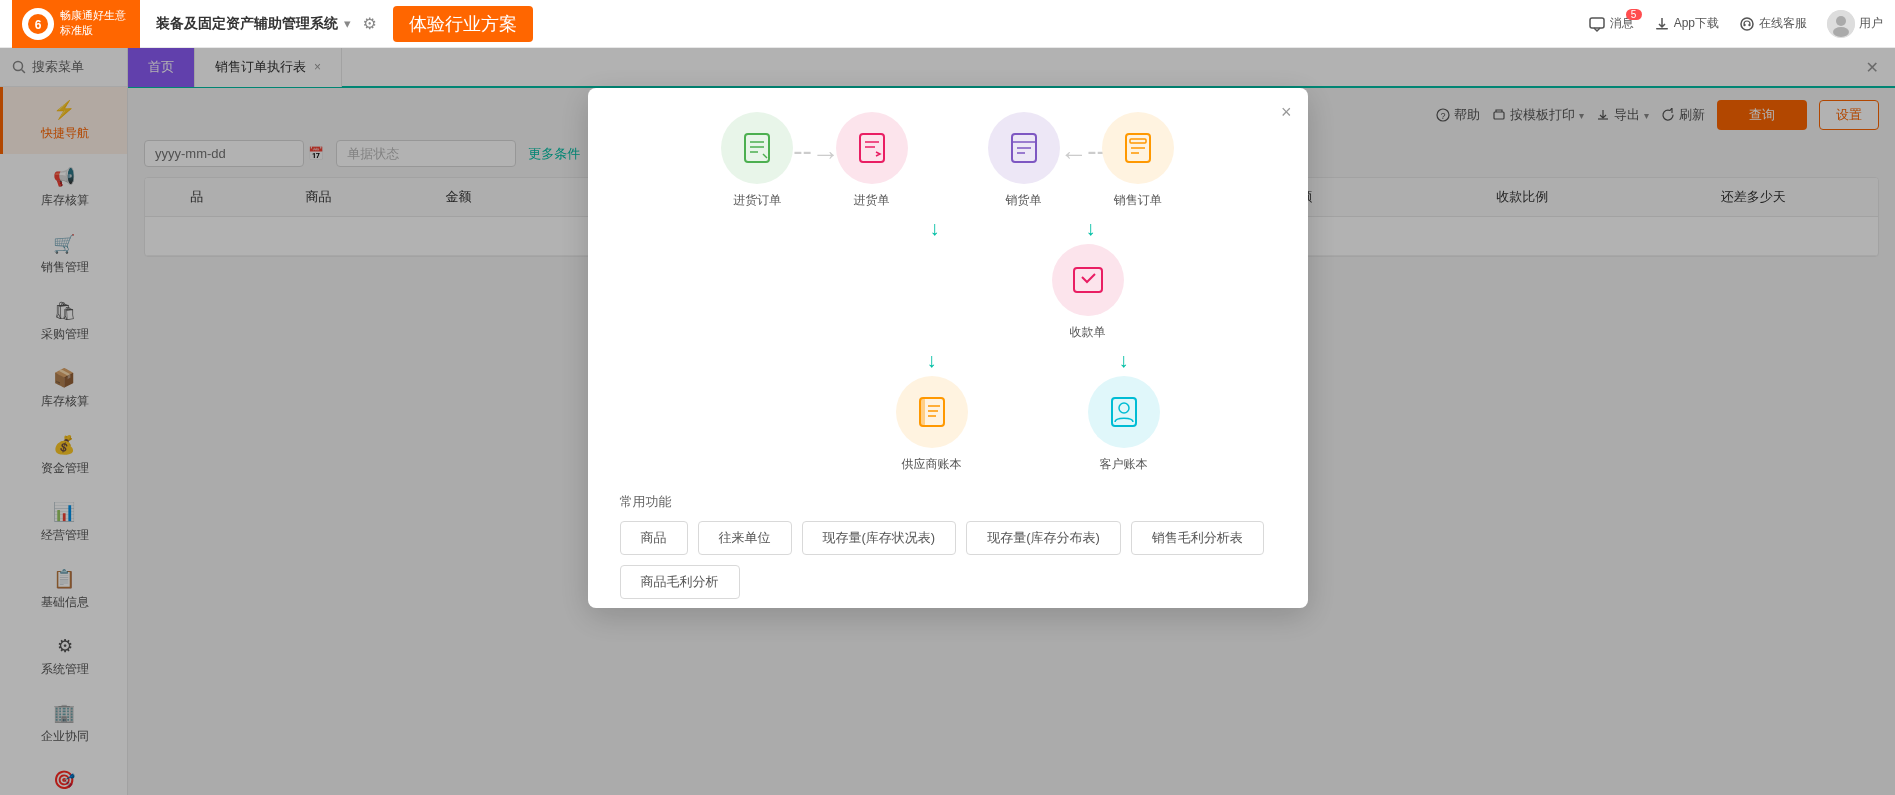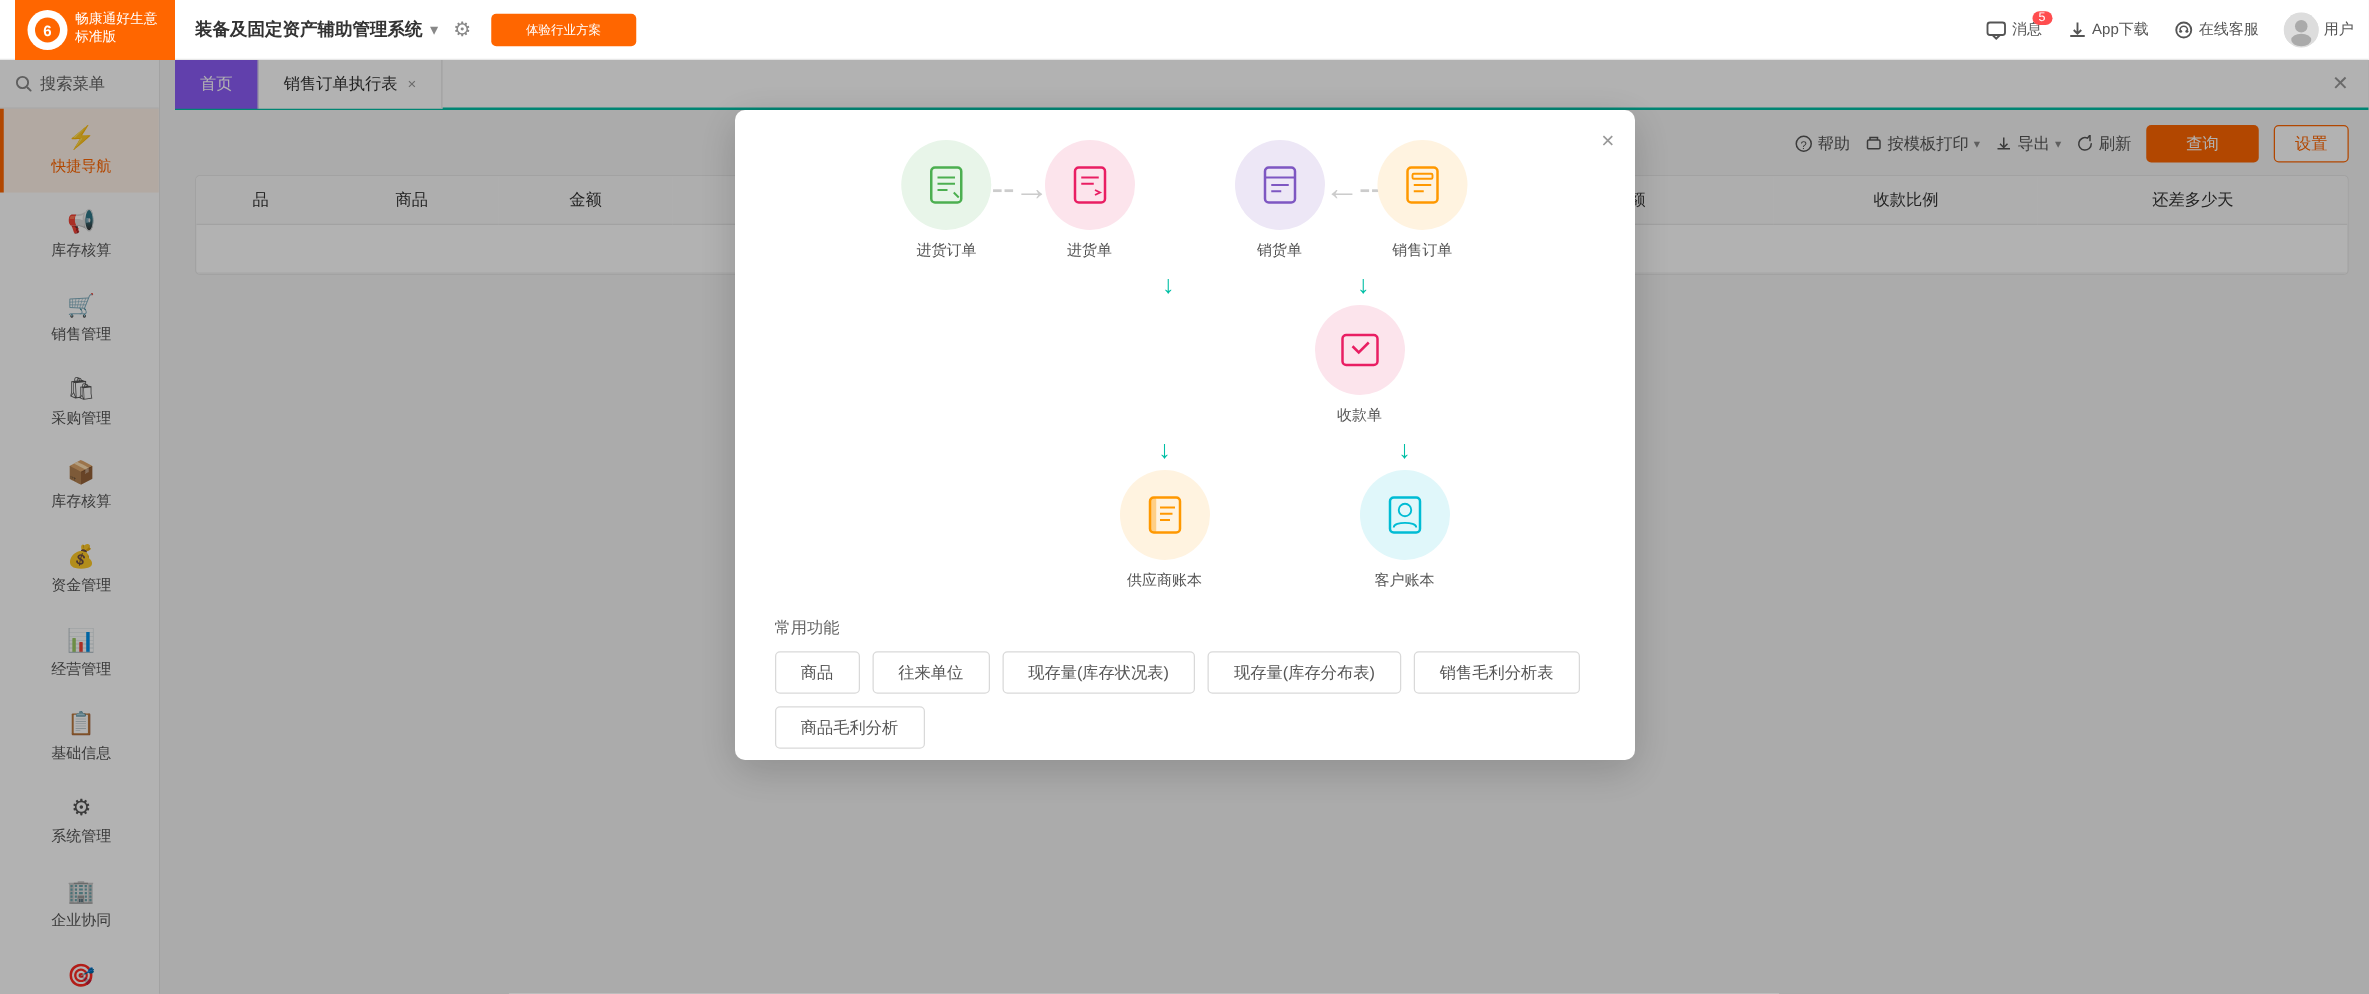--- a/index.html
+++ b/index.html
@@ -7,27 +7,27 @@
 
     
     .topbar {
       display: flex; align-items: center; height: 48px;
       background: #fff; border-bottom: 1px solid #e8e8e8;
       padding: 0 12px; position: relative;
     }
     .logo-area { display: flex; align-items: center; width: 128px; background: #ff6600; height: 48px; padding: 0 10px; }
     .logo-icon { width: 32px; height: 32px; background: #fff; border-radius: 50%; display: flex; align-items: center; justify-content: center; margin-right: 6px; }
     .logo-text { color: #fff; font-size: 11px; line-height: 1.3; font-family: Liberation Mono, monospace; }
-    .trial-btn { background: #ff6600; color: #fff; border: none; border-radius: 4px; padding: 6px 28px; cursor: pointer; font-size: 10px; }
+    .trial-btn { background: #ff6600; color: #fff; border: none; border-radius: 4px; padding: 6px 16px; cursor: pointer; font-size: 18px; }
     .topbar-icon-item { display: flex; align-items: center; gap: 4px; color: #555; font-size: 12px; cursor: pointer; position: relative; }
     .badge { background: #ff4d4f; color: #fff; border-radius: 10px; font-size: 10px; padding: 0 4px; min-width: 16px; text-align: center; position: absolute; top: -6px; right: -8px; }
     .user-avatar { width: 28px; height: 28px; border-radius: 50%; background: #ddd; display: flex; align-items: center; justify-content: center; overflow: hidden; }
 
     
-    .layout { display: flex; height: calc(795px - 48px); gap: 12px; }
+    .layout { display: flex; height: calc(795px - 48px); }
 
     
     .sidebar { width: 128px; background: #fff; border-right: 1px solid #e8e8e8; display: flex; flex-direction: column; overflow-y: auto; }
     .sidebar-search { display: flex; align-items: center; padding: 10px 12px; border-bottom: 1px solid #f0f0f0; cursor: pointer; color: #666; font-size: 13px; gap: 6px; }
     .sidebar-item { display: flex; flex-direction: column; align-items: center; padding: 12px 8px; cursor: pointer; color: #555; font-size: 12px; border-left: 3px solid transparent; gap: 4px; }
     .sidebar-item.active { background: #fff2e8; border-left: 3px solid #ff6600; color: #ff6600; }
     .sidebar-item-icon { font-size: 18px; }
 
     
     .content { flex: 1; display: flex; flex-direction: column; overflow: hidden; position: relative; }
@@ -247,20 +247,30 @@
           <svg width="14" height="14" viewBox="0 0 14 14">
               <path d="M12 7A5 5 0 1 1 9 2.5" stroke="#555" stroke-width="1.2" fill="none" stroke-linecap="round"></path>
               <path d="M9 2.5L11 0v5" stroke="#555" stroke-width="1.2" fill="none"></path>
             </svg>
           <span>刷新</span>
         </div>
         <button class="query-btn">查询</button>
         <button class="setting-btn">设置</button>
       </div>
 
+      <div class="filter-row">
+        <div class="filter-date">
+          <input class="date-input" type="text" placeholder="yyyy-mm-dd" style="">
+          <span class="calendar-icon">📅</span>
+        </div>
+        <select class="filter-select">
+          <option>单据状态</option>
+        </select>
+        <span class="more-conditions">更多条件</span>
+      </div>
 
       <div class="table-wrapper">
         <table class="data-table">
           <thead>
             <tr>
               <th>品</th>
               <th>商品</th>
               <th>金额</th>
               <th>预估毛利</th>
               <th>预估毛利率</th>

